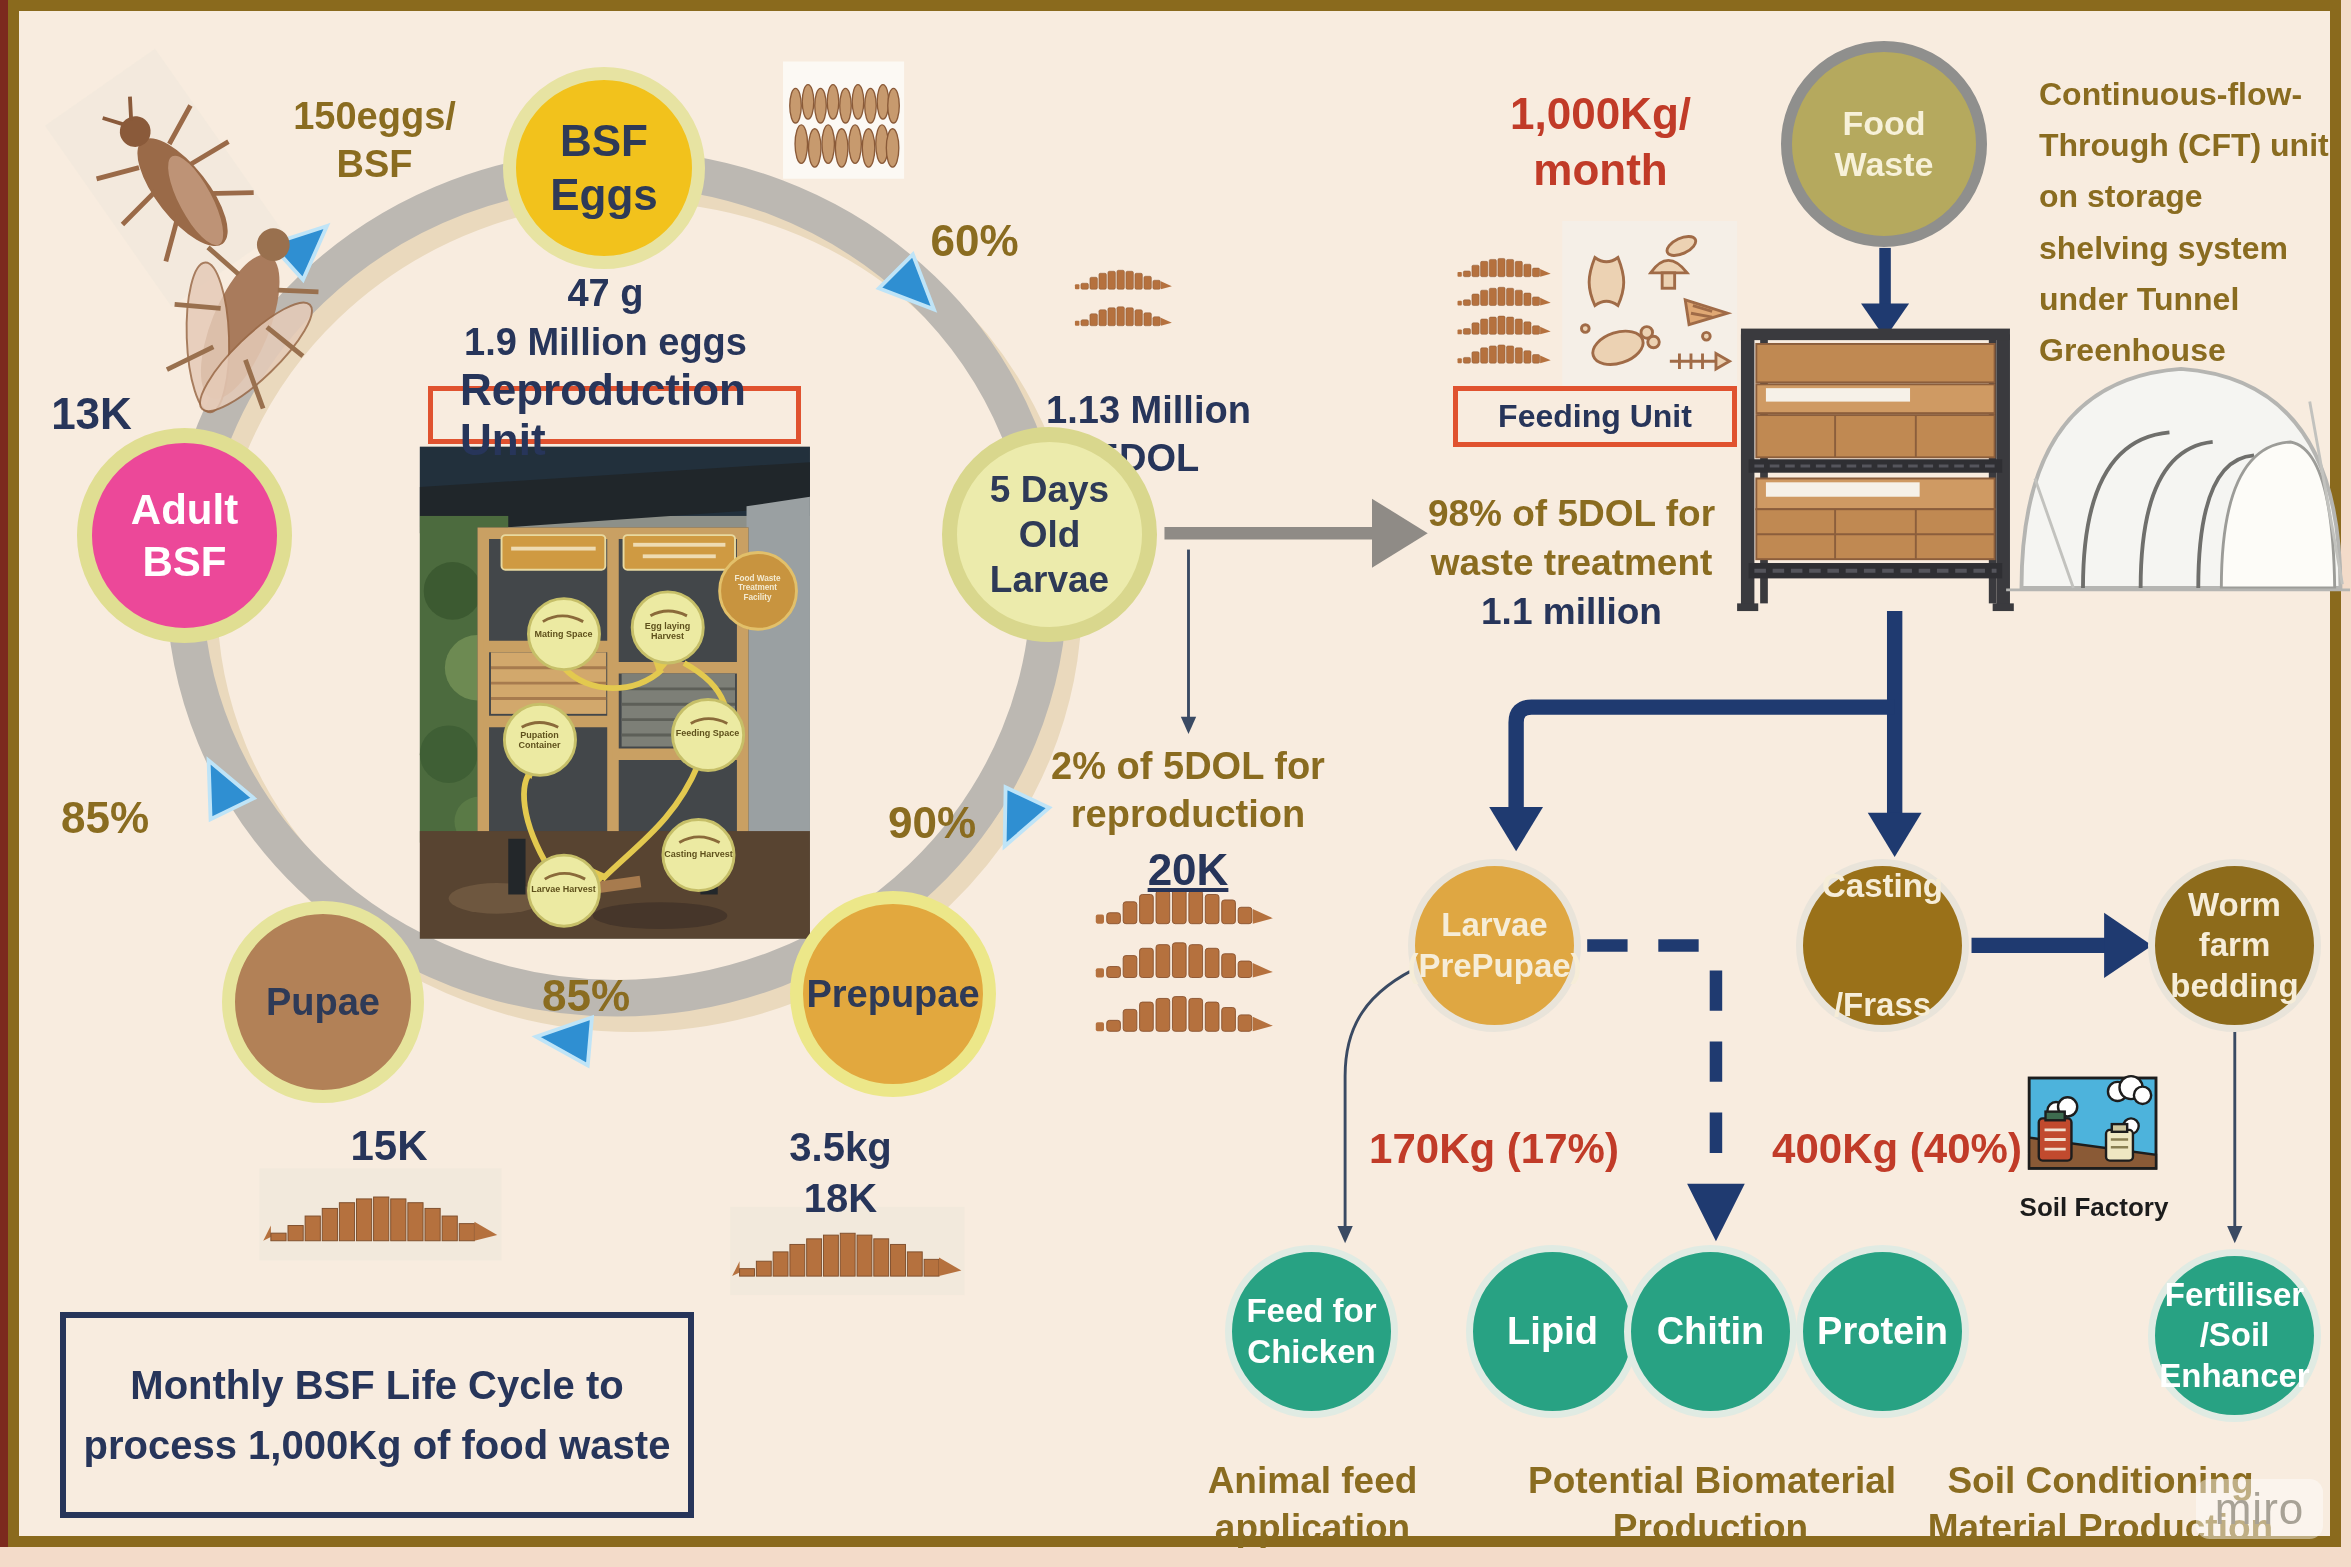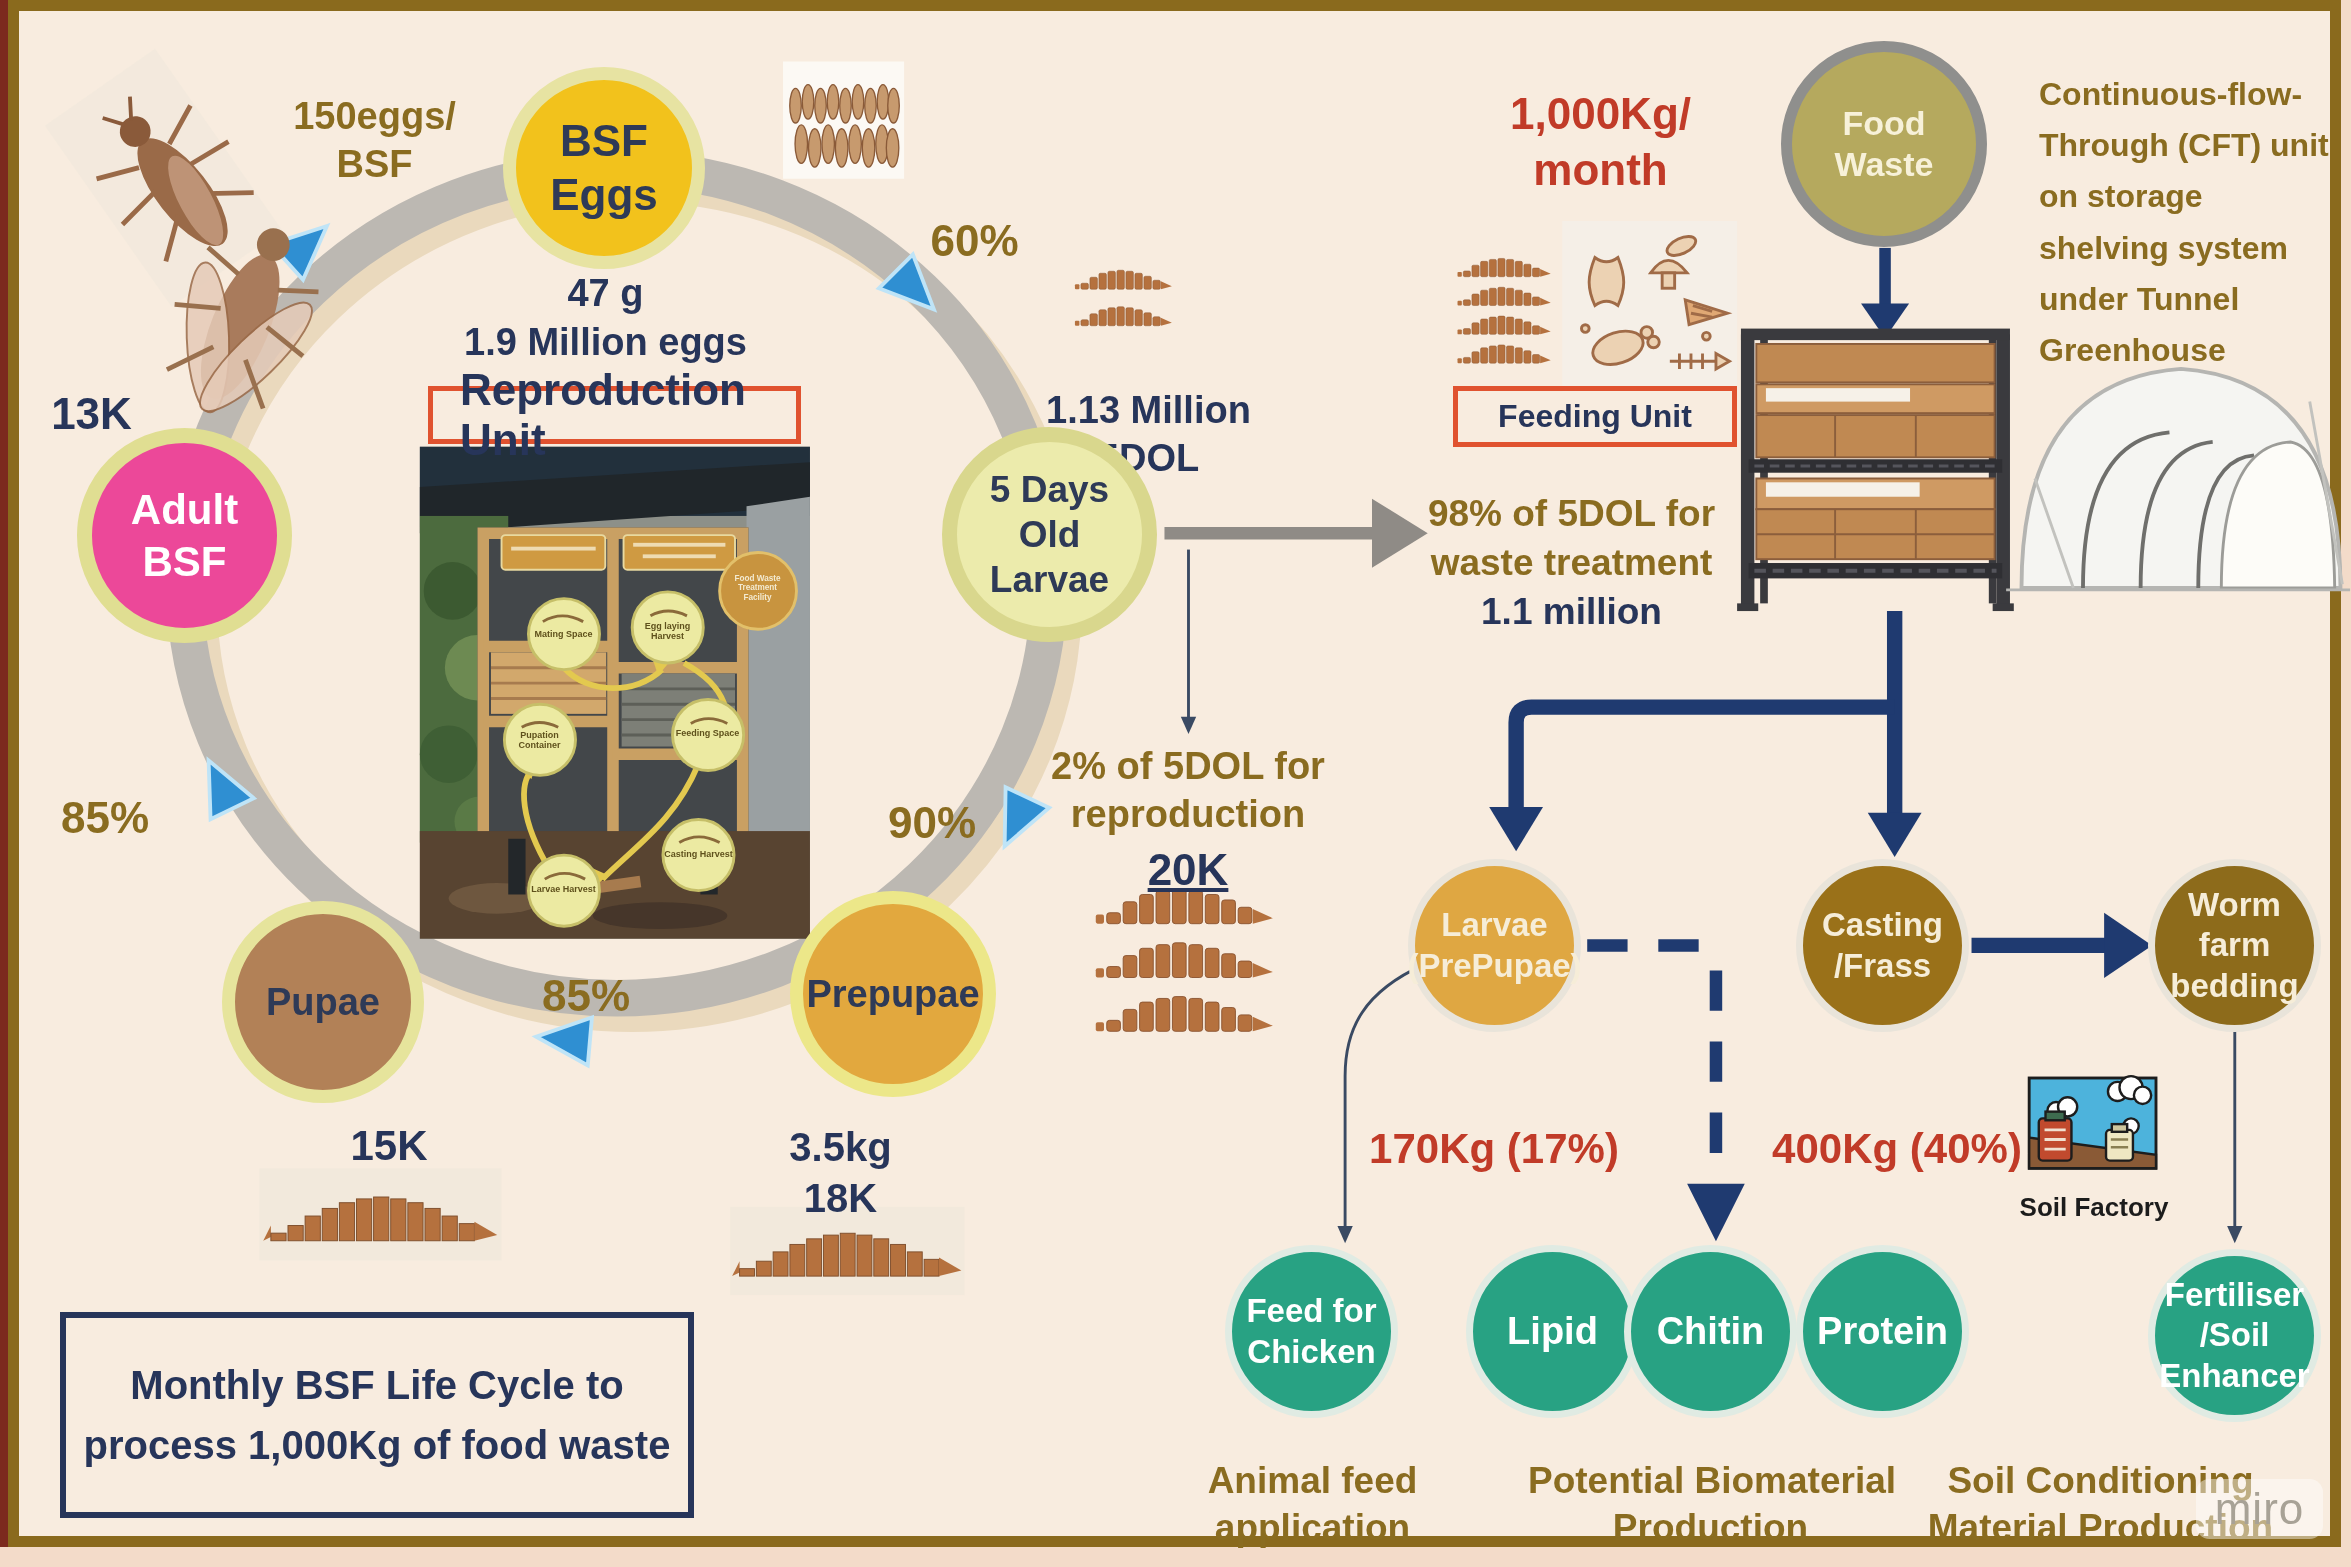--- a/index.html
+++ b/index.html
@@ -354,21 +354,21 @@
   </div>
 
   <div class="circle" style="left:1781px;top:41px;width:206px;height:206px;border:11.5px solid #8f8f8d;background:#b5a95e;color:#f7f1d9;font-size:34px;">
     <div>Food</div>
     <div>Waste</div>
   </div>
   <div class="circle" style="left:1408px;top:859px;width:173px;height:173px;border:7.7px solid #e9e4da;background:#dfa742;color:#f6edd8;font-size:33px;">
     <div>Larvae</div>
     <div>(PrePupae)</div>
   </div>
-  <div class="circle" style="left:1796px;top:859px;width:173px;height:173px;border:7.7px solid #e9e4da;background:#9a7119;color:#f6edd8;font-size:33px;">
+  <div class="circle" style="left:1796px;top:859px;width:173px;height:173px;border:7.7px solid #e9e4da;background:#9a7119;color:#f6edd8;font-size:33px;justify-content:space-between;">
     <div>Casting</div>
     <div>/Frass</div>
   </div>
   <div class="circle" style="left:2148px;top:859px;width:173px;height:173px;border:7.7px solid #e9e4da;background:#8d6b1b;color:#f6edd8;font-size:33px;">
     <div>Worm</div>
     <div>farm</div>
     <div>bedding</div>
   </div>
 
   <div class="circle" style="left:1225px;top:1245px;width:173px;height:173px;border:7.7px solid #e0ebe3;background:#28a283;color:#fff;font-size:33px;">

